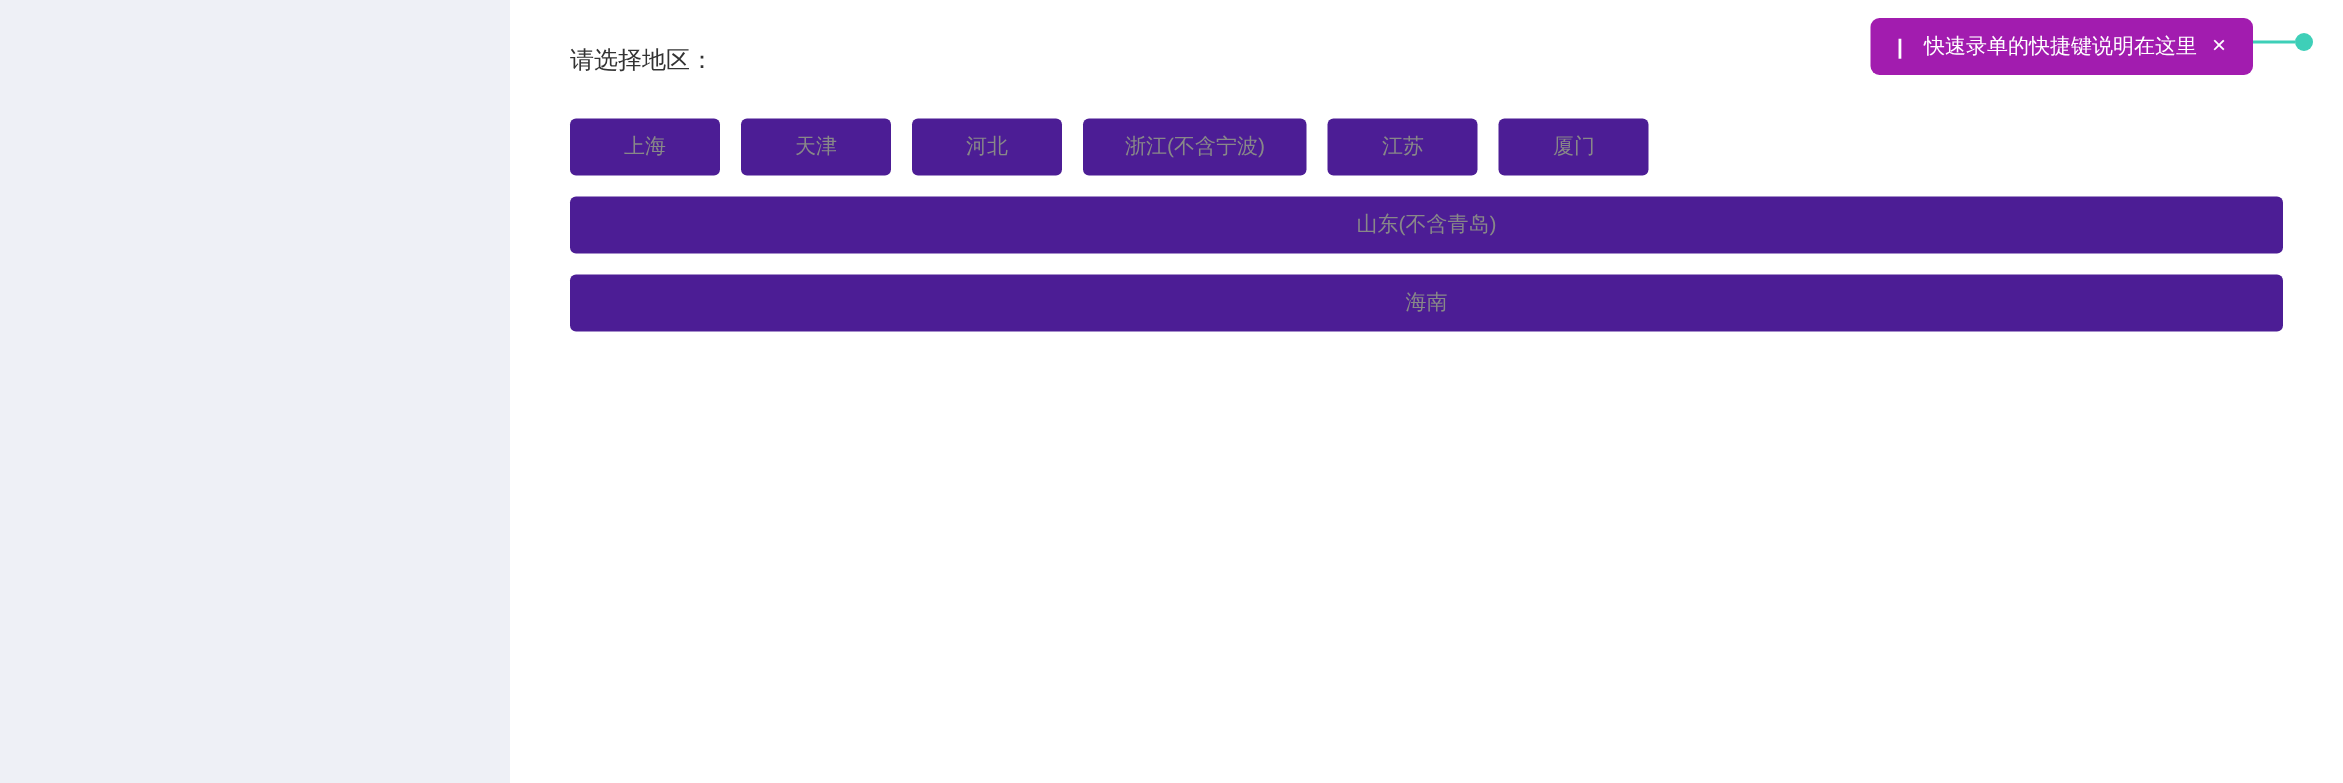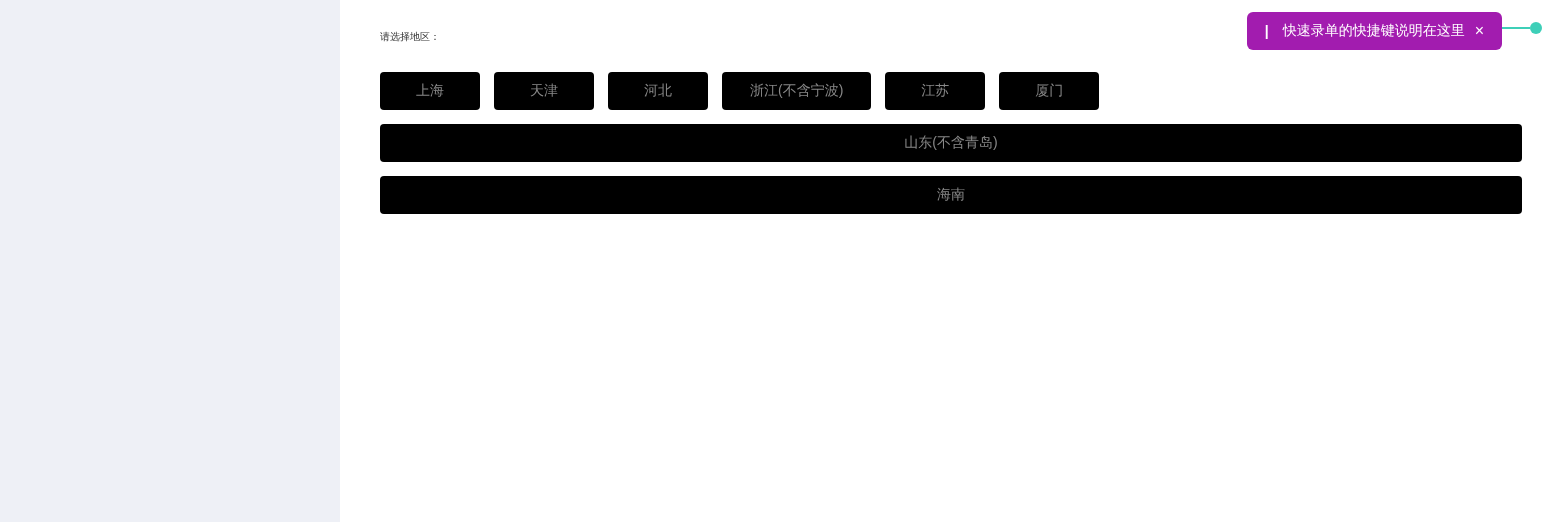--- a/index.html
+++ b/index.html
@@ -30,34 +30,34 @@
       position: absolute;
       left: 340px;
       top: 0;
       width: 1222px;
       height: 522px;
       background: #ffffff;
       padding: 30px 40px;
     }
 
     .page-label {
-      font-size: 10px;
+      font-size: 16px;
       color: #333;
       margin-bottom: 28px;
       font-weight: normal;
     }
 
     .region-buttons {
       display: flex;
       flex-wrap: wrap;
       gap: 14px;
     }
 
     .region-btn {
-      background: #000000;
+      background: #4c1d95;
       border: none;
       border-radius: 4px;
       padding: 10px 28px;
       font-size: 14px;
       color: #888;
       cursor: pointer;
       min-width: 100px;
       text-align: center;
       font-family: 'Microsoft YaHei', '微软雅黑', sans-serif;
     }

